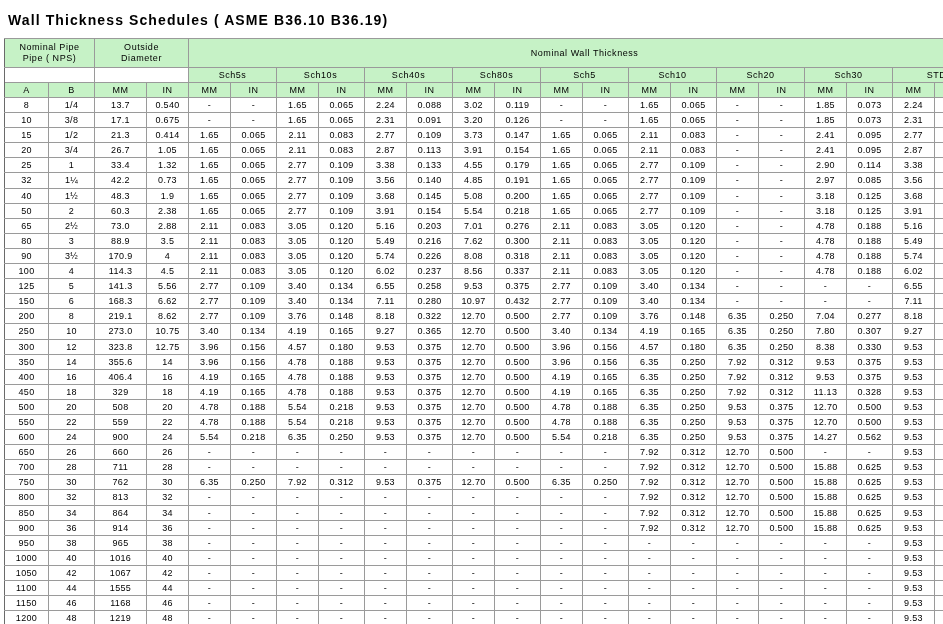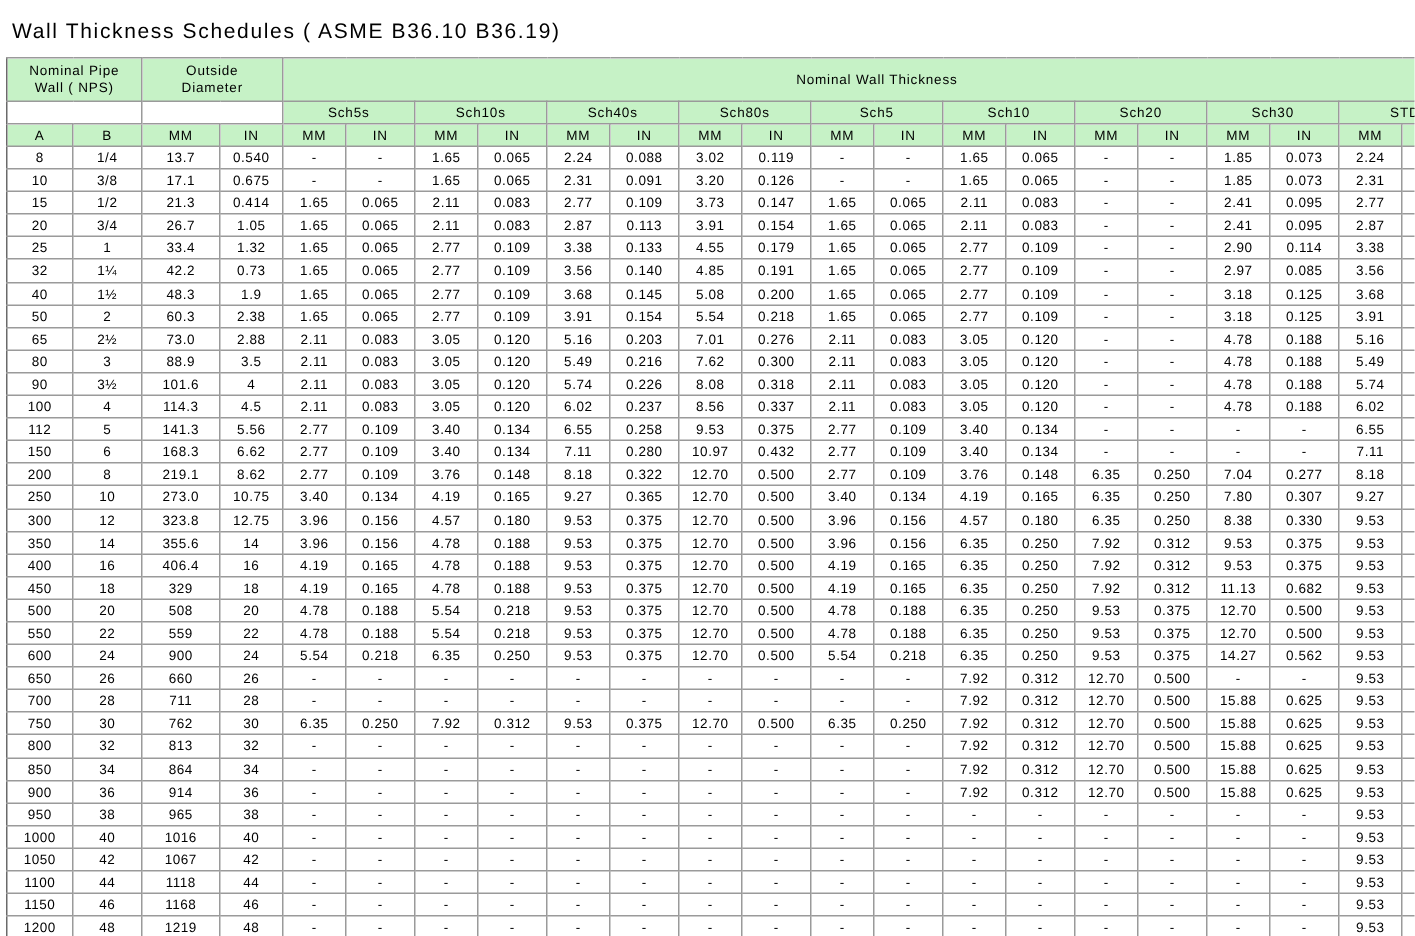--- a/index.html
+++ b/index.html
@@ -4,21 +4,21 @@
 <style>
   html,body{margin:0;padding:0;background:#ffffff;}
   body{
     width:943px;height:624px;
     font-family:"Liberation Sans","DejaVu Sans",sans-serif;
     color:#000;
     overflow:hidden;
   }
   #page-title{
     font-size:14px;
-    font-weight:normal;
+    font-weight:bold;
     letter-spacing:1.1px;
     padding:12px 12px 10px 8px;
     white-space:nowrap;
   }
   table.wt{
     border-collapse:collapse;
     table-layout:fixed;
     margin-left:4px;
     width:936px;
     font-size:9px;
@@ -78,21 +78,21 @@
       <col style="width: 46px;">
       <col style="width: 42px;">
       <col style="width: 46px;">
       <col style="width: 42px;">
       <col style="width: 46px;">
     </colgroup>
   <thead>
     <tr class="r1">
       <th class="grp outer-l" colspan="2">
         <span>Nominal Pipe</span><br>
-        <span>Wall ( NPS)</span>
+        <span>Pipe ( NPS)</span>
       </th>
       <th class="grp gsep" colspan="2">
         <span>Outside</span><br>
         <span>Diameter</span>
       </th>
       <th class="grp gsep outer-r" colspan="18">Nominal Wall Thickness</th>
     </tr>
     <tr class="r2">
         <th class="sub outer-l" colspan="2" style="border-top: none; border-bottom: none; visibility: hidden;"></th>
         <th class="sub gsep" colspan="2" style="border-top: none; border-bottom: none; visibility: hidden;"></th>
@@ -368,21 +368,21 @@
         <td class="gsep dash">-</td>
         <td class=" dash">-</td>
         <td class="gsep">4.78</td>
         <td class="">0.188</td>
         <td class="gsep">5.49</td>
         <td class="outer-r">0.216</td>
       </tr>
       <tr>
         <td class="outer-l">90</td>
         <td class="">3½</td>
-        <td class="gsep">101.6</td>
+        <td class="gsep">170.9</td>
         <td class="">4</td>
         <td class="gsep">2.11</td>
         <td class="">0.083</td>
         <td class="gsep">3.05</td>
         <td class="">0.120</td>
         <td class="gsep">5.74</td>
         <td class="">0.226</td>
         <td class="gsep">8.08</td>
         <td class="">0.318</td>
         <td class="gsep">2.11</td>
@@ -414,21 +414,21 @@
         <td class="gsep">3.05</td>
         <td class="">0.120</td>
         <td class="gsep dash">-</td>
         <td class=" dash">-</td>
         <td class="gsep">4.78</td>
         <td class="">0.188</td>
         <td class="gsep">6.02</td>
         <td class="outer-r">0.237</td>
       </tr>
       <tr>
-        <td class="outer-l">112</td>
+        <td class="outer-l">125</td>
         <td class="">5</td>
         <td class="gsep">141.3</td>
         <td class="">5.56</td>
         <td class="gsep">2.77</td>
         <td class="">0.109</td>
         <td class="gsep">3.40</td>
         <td class="">0.134</td>
         <td class="gsep">6.55</td>
         <td class="">0.258</td>
         <td class="gsep">9.53</td>
@@ -601,21 +601,21 @@
         <td class="">0.375</td>
         <td class="gsep">12.70</td>
         <td class="">0.500</td>
         <td class="gsep">4.19</td>
         <td class="">0.165</td>
         <td class="gsep">6.35</td>
         <td class="">0.250</td>
         <td class="gsep">7.92</td>
         <td class="">0.312</td>
         <td class="gsep">11.13</td>
-        <td class="">0.682</td>
+        <td class="">0.328</td>
         <td class="gsep">9.53</td>
         <td class="outer-r">0.375</td>
       </tr>
       <tr>
         <td class="outer-l">500</td>
         <td class="">20</td>
         <td class="gsep">508</td>
         <td class="">20</td>
         <td class="gsep">4.78</td>
         <td class="">0.188</td>
@@ -896,21 +896,21 @@
         <td class="gsep dash">-</td>
         <td class=" dash">-</td>
         <td class="gsep dash">-</td>
         <td class=" dash">-</td>
         <td class="gsep">9.53</td>
         <td class="outer-r">0.375</td>
       </tr>
       <tr>
         <td class="outer-l">1100</td>
         <td class="">44</td>
-        <td class="gsep">1118</td>
+        <td class="gsep">1555</td>
         <td class="">44</td>
         <td class="gsep dash">-</td>
         <td class=" dash">-</td>
         <td class="gsep dash">-</td>
         <td class=" dash">-</td>
         <td class="gsep dash">-</td>
         <td class=" dash">-</td>
         <td class="gsep dash">-</td>
         <td class=" dash">-</td>
         <td class="gsep dash">-</td>

